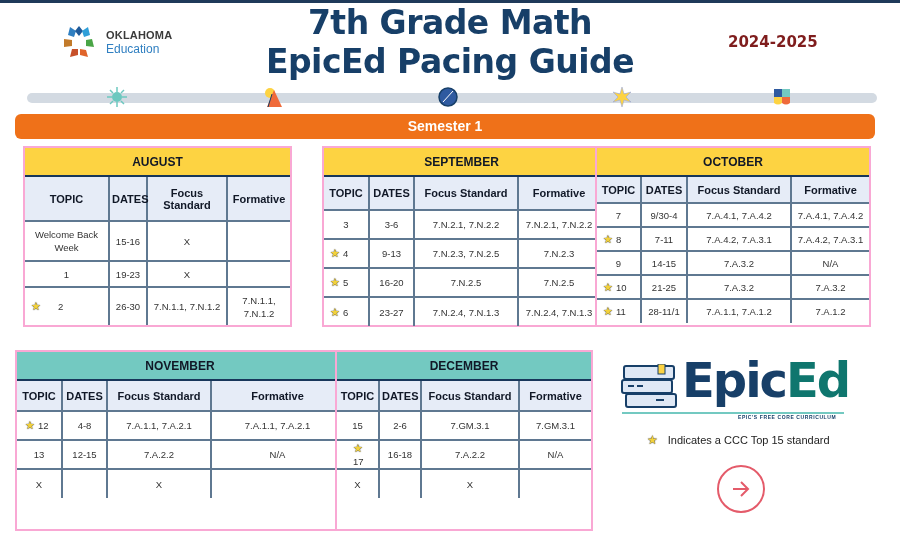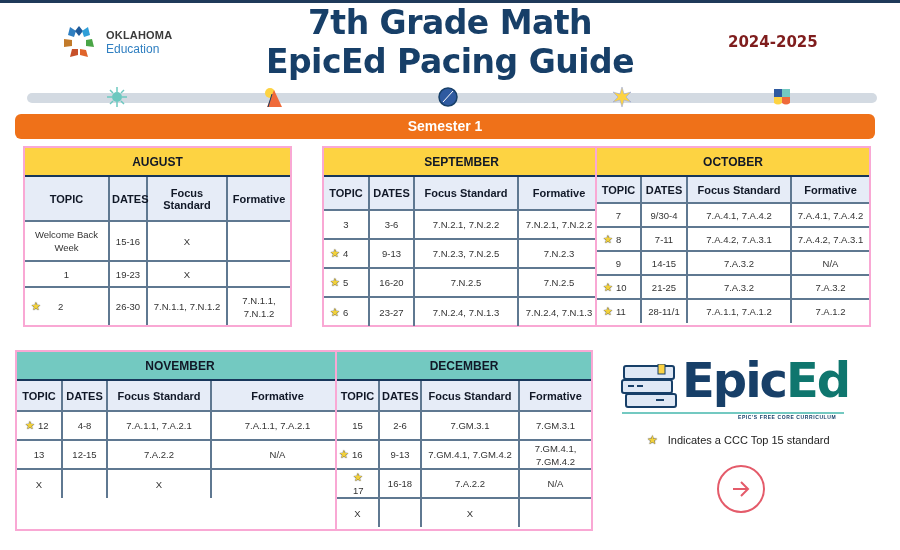--- a/index.html
+++ b/index.html
@@ -315,26 +315,20 @@
       <th class="col">Focus Standard</th>
       <th class="col">Formative</th>
     </tr>
     <tr style="height:29px">
       <td>15</td>
       <td>2-6</td>
       <td>7.GM.3.1</td>
       <td>7.GM.3.1</td>
     </tr>
     <tr style="height:29px">
-      <td class="topic-cell starred" style="padding-left:2px"><span class="star">★</span><span>16</span></td>
-      <td>9-13</td>
-      <td>7.GM.4.1, 7.GM.4.2</td>
-      <td>7.GM.4.1, 7.GM.4.2</td>
-    </tr>
-    <tr style="height:29px">
       <td class="topic-cell starred" style="padding-left:16px"><span class="star">★</span><span>17</span></td>
       <td>16-18</td>
       <td>7.A.2.2</td>
       <td>N/A</td>
     </tr>
     <tr style="height:29px">
       <td>X</td>
       <td></td>
       <td>X</td>
       <td></td>

